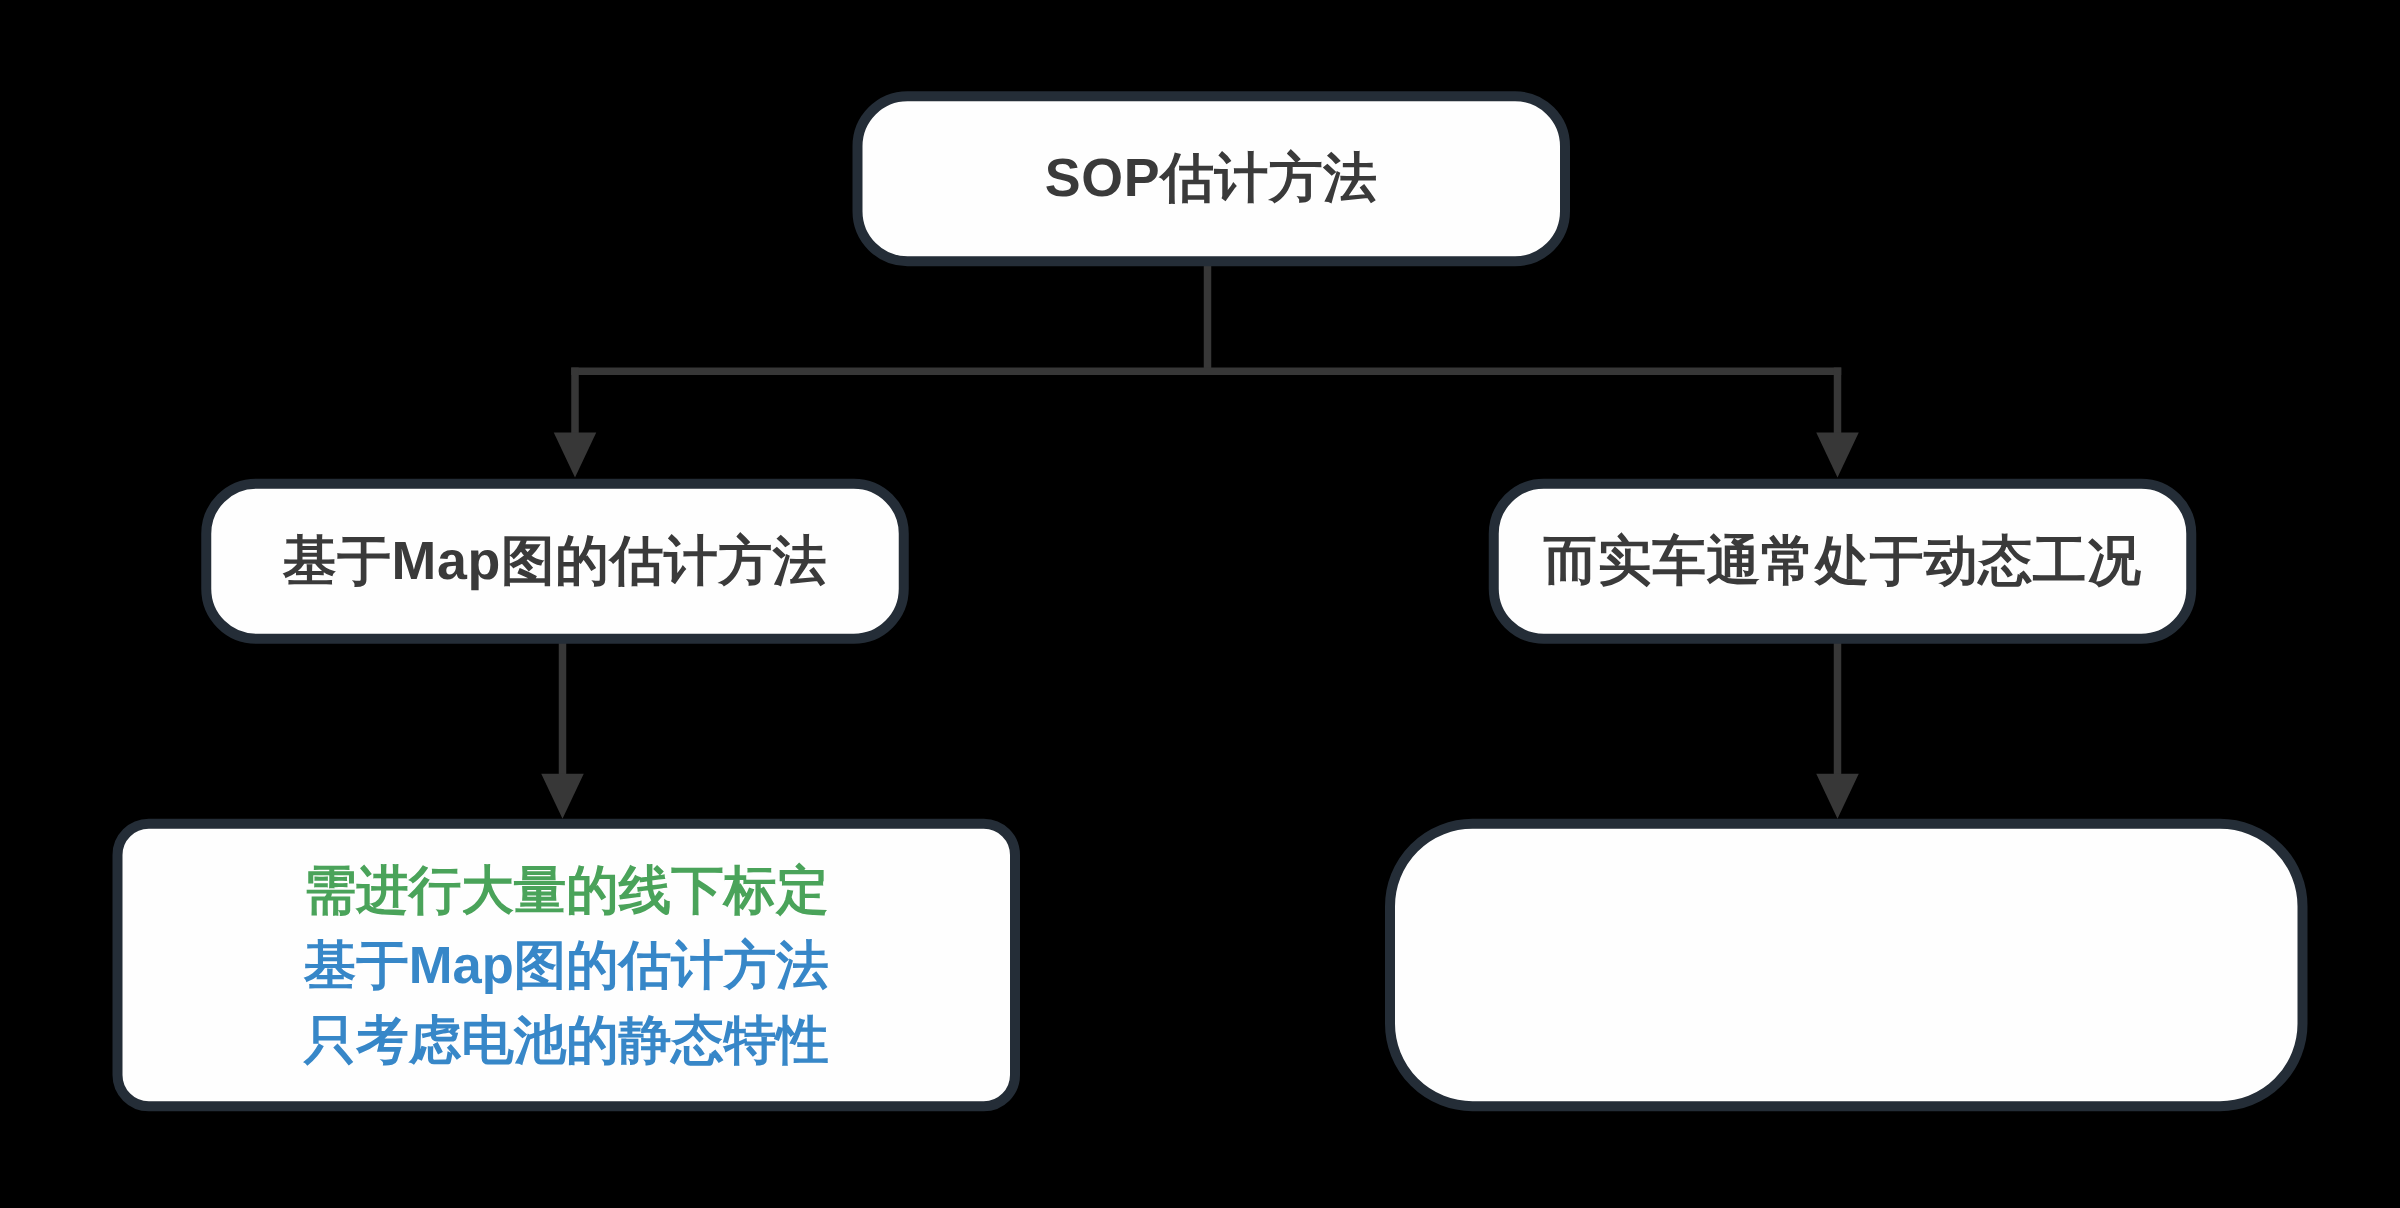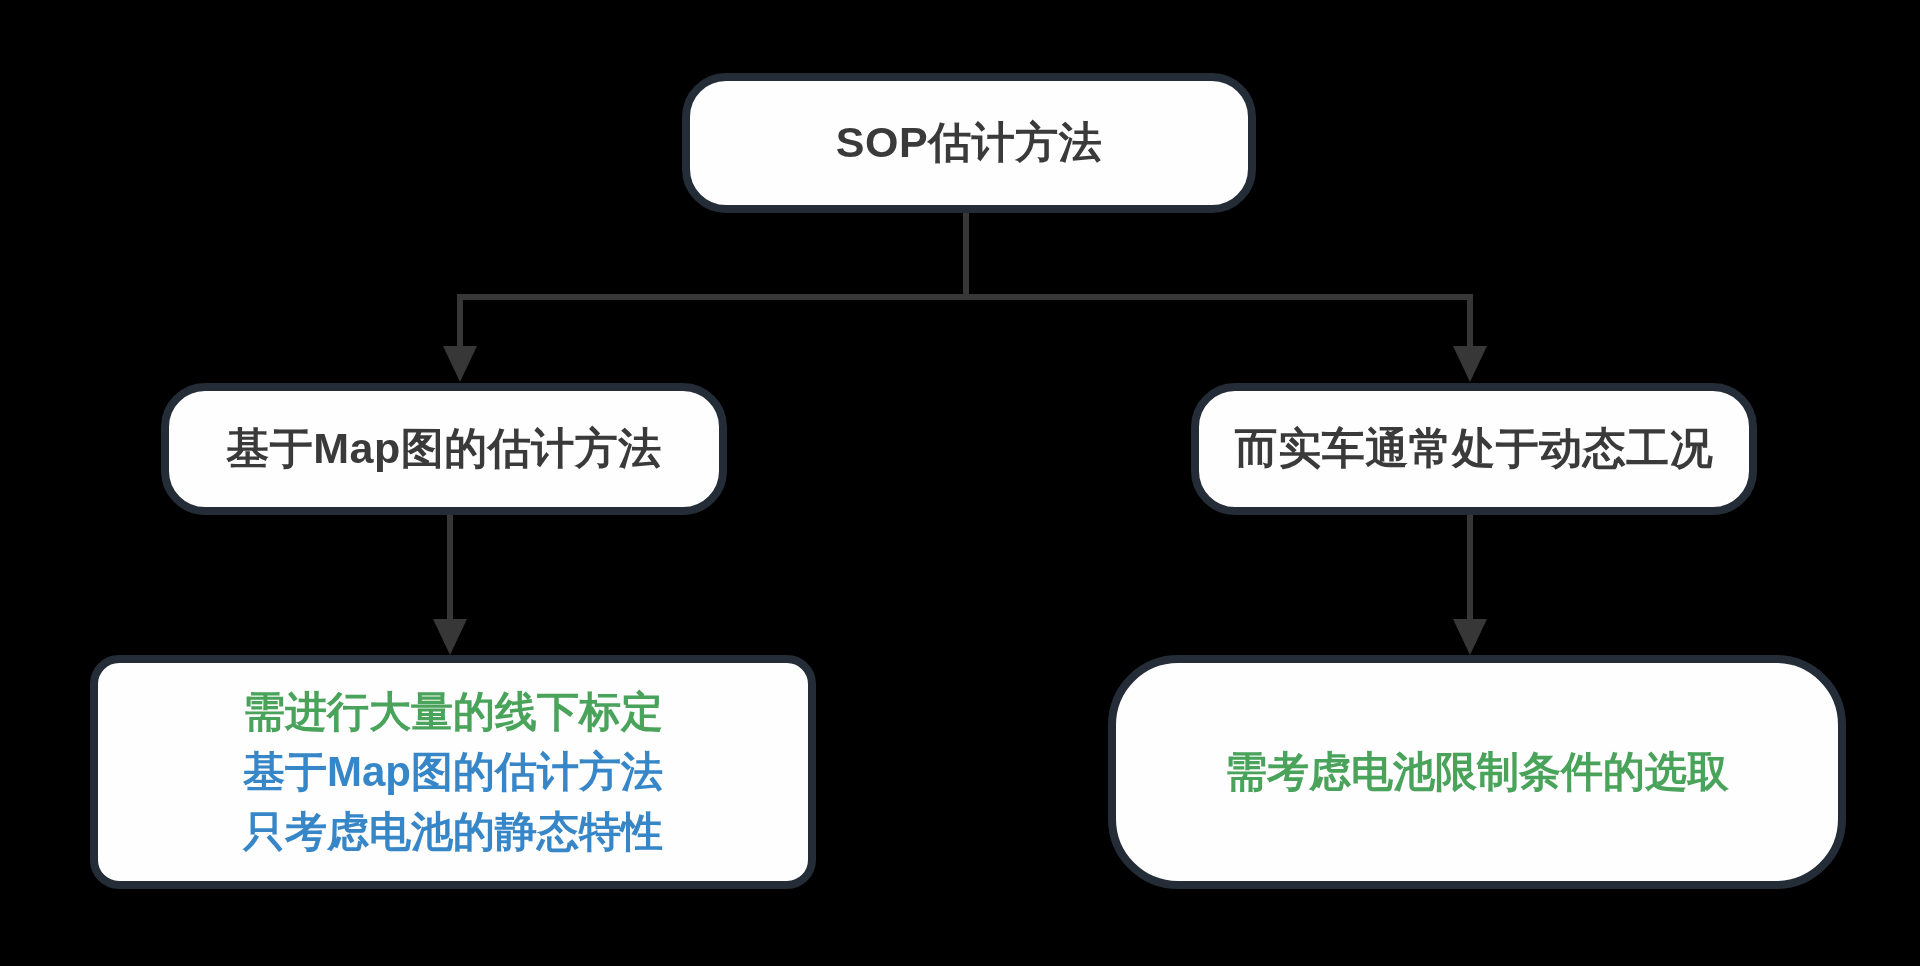--- a/index.html
+++ b/index.html
@@ -100,16 +100,15 @@
     <span class="node-heading">而实车通常处于动态工况</span>
   </div>
 
   <div class="node node-note node-note-left">
     <span class="note" data-color="green">需进行大量的线下标定</span>
     <span class="note" data-color="blue">基于Map图的估计方法</span>
     <span class="note" data-color="blue">只考虑电池的静态特性</span>
   </div>
 
   <div class="node node-note node-note-right">
-    <span class="note" data-color="green">需考虑电池限制条件的选取</span>
   </div>
 
 </div>
 
 </body></html>

